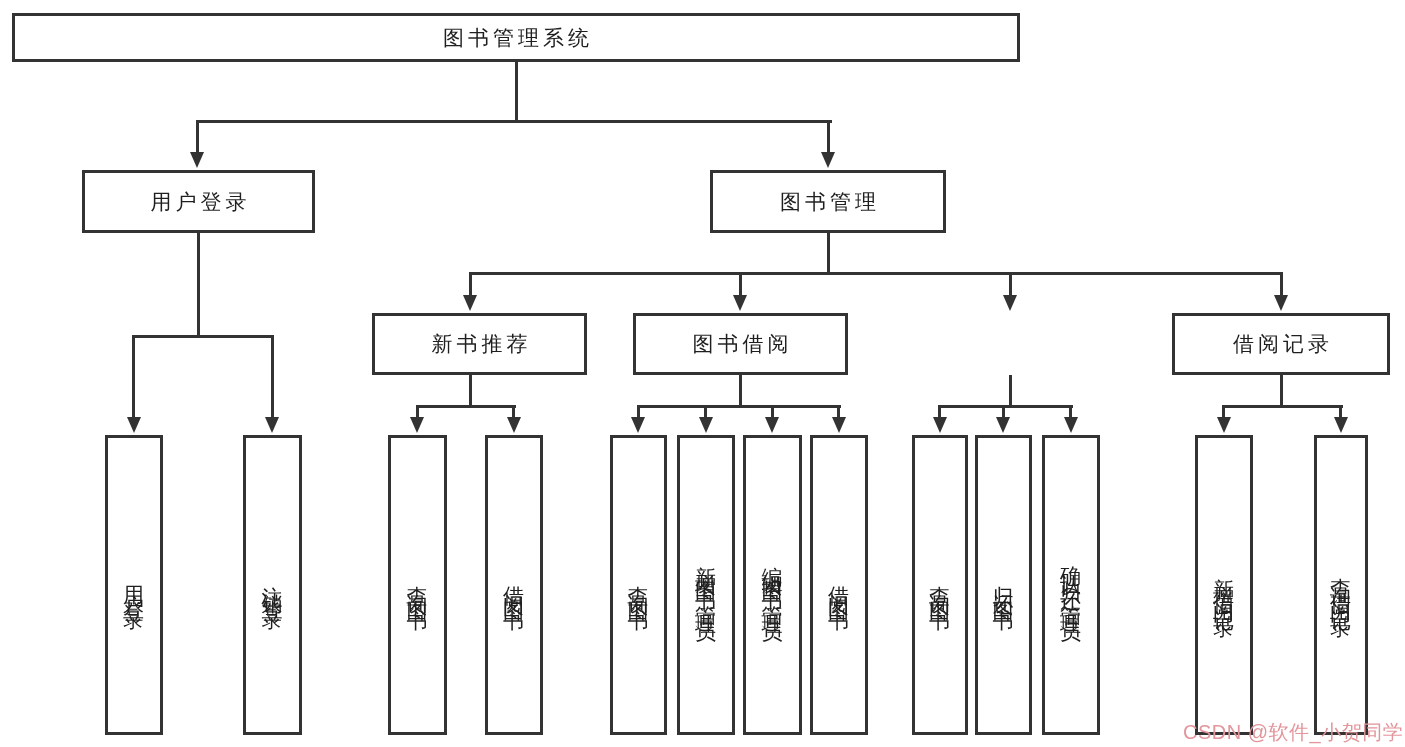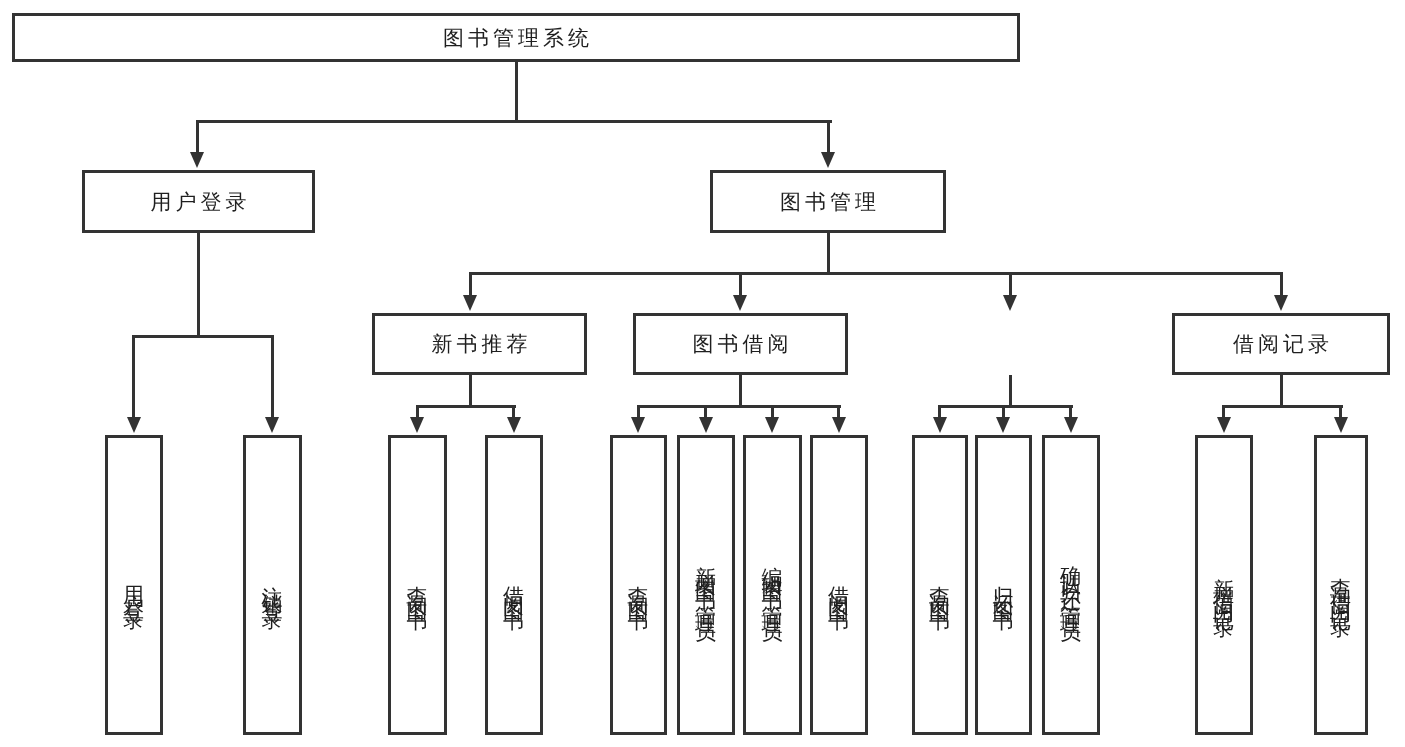--- a/index.html
+++ b/index.html
@@ -187,14 +187,15 @@
     <span class="v-label">确认归还（管理员）</span>
   </div>
 
   <div class="box" style="left:1195px; top:435px; width:58px; height:300px;">
     <span class="v-label">新增借阅记录</span>
   </div>
   <div class="box" style="left:1314px; top:435px; width:54px; height:300px;">
     <span class="v-label">查询借阅记录</span>
   </div>
 
+  <div class="watermark" style="color: rgb(226, 149, 155);">CSDN @软件_小贺同学</div>
 
 </div>
 
 </body></html>

